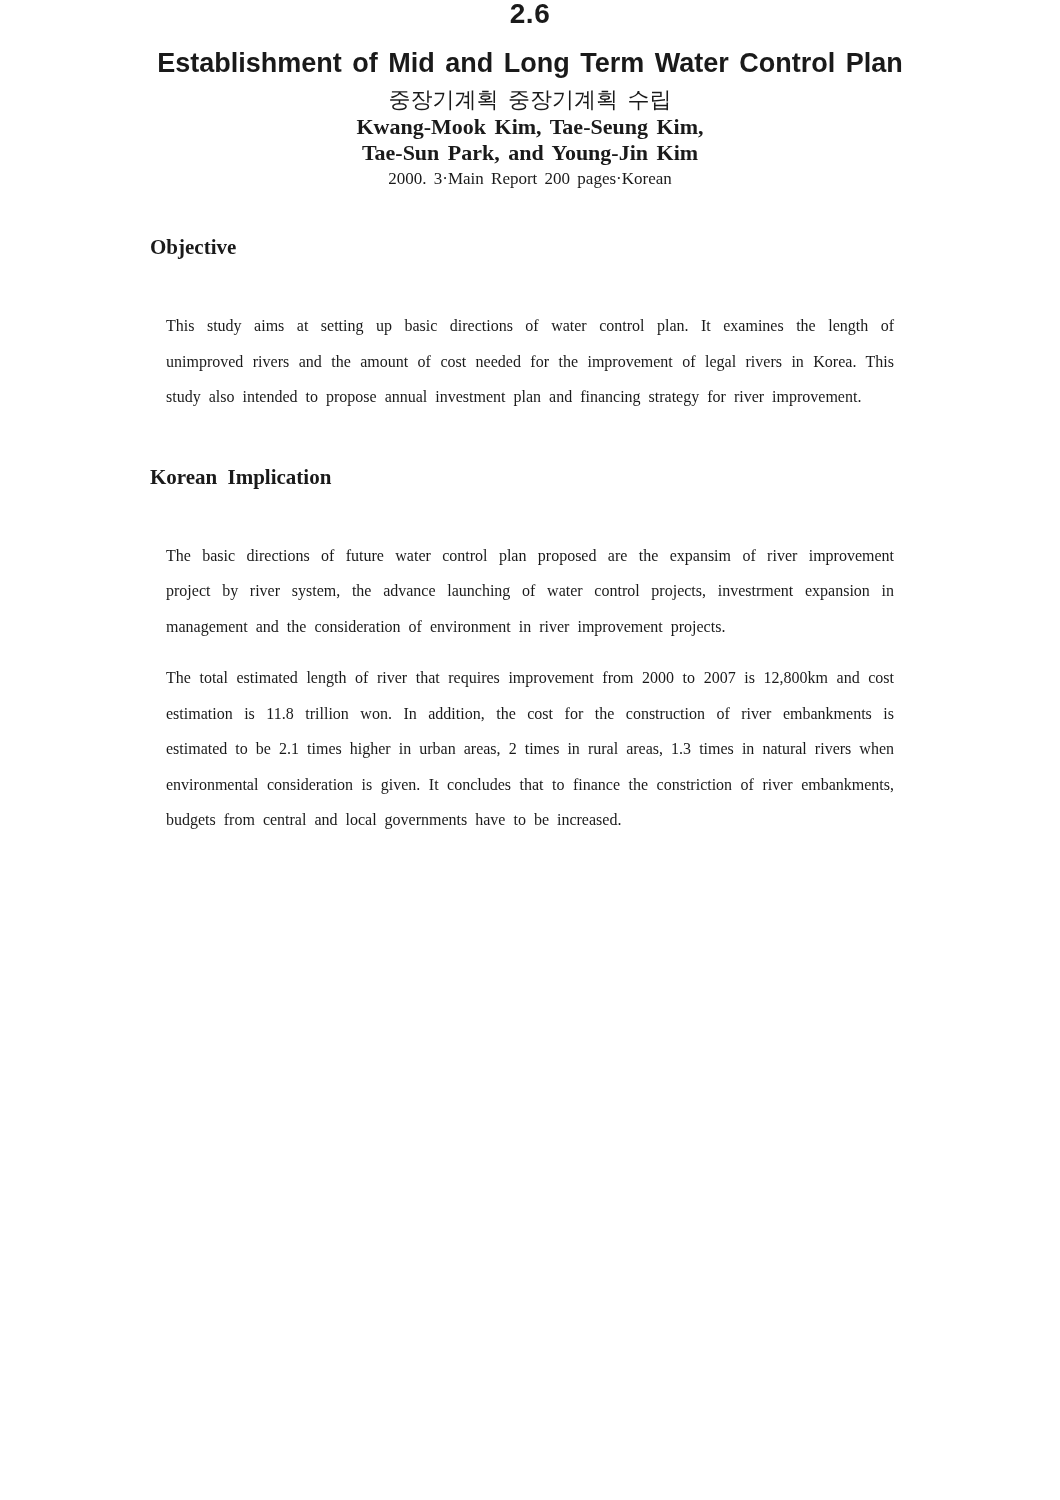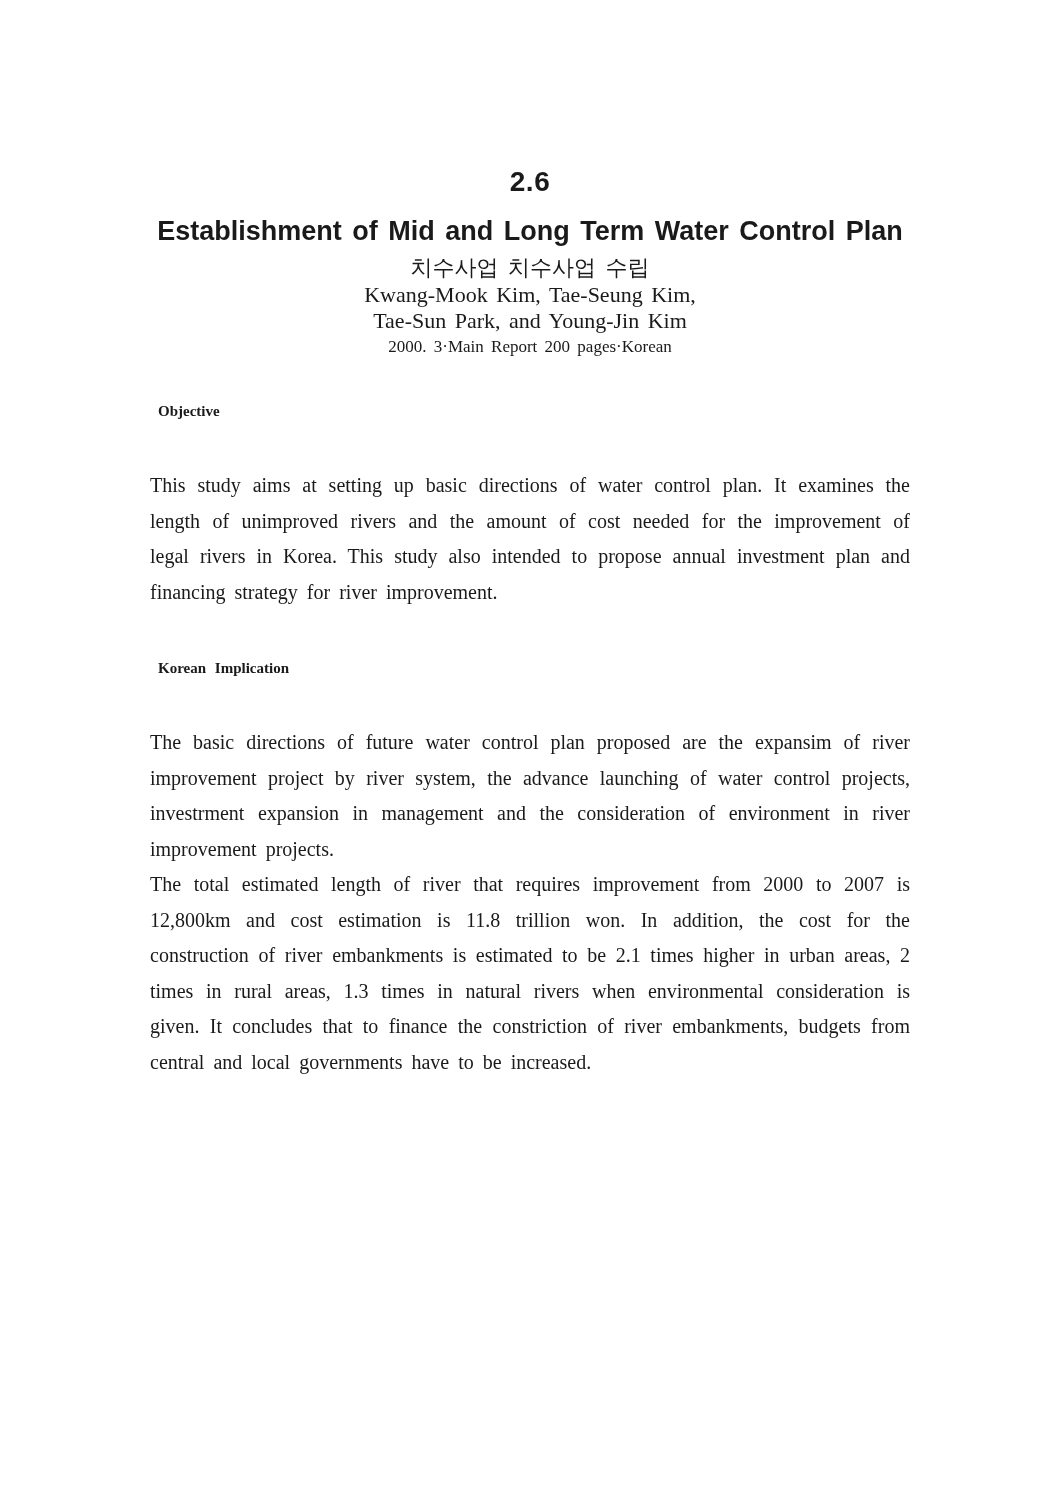--- a/index.html
+++ b/index.html
@@ -14,21 +14,20 @@
     background: #ffffff;
     color: #1a1a1a;
     font-family: "Liberation Serif", serif;
     overflow: hidden;
   }
   .content {
     padding: 0 150px;
   }
   
   .doc-header {
-    padding-top: 168px;
     text-align: center;
   }
   .section-number {
     font-family: "Liberation Sans", sans-serif;
     font-weight: bold;
     font-size: 28px;
     line-height: 1;
     margin-bottom: 20px;
     letter-spacing: 0.5px;
   }
@@ -44,58 +43,59 @@
   }
   .title-korean {
     font-size: 22px;
     line-height: 28px;
     word-spacing: 4px;
   }
   .authors-line {
     font-size: 22px;
     line-height: 26px;
     word-spacing: 3px;
+    font-weight: bold;
   }
   .pub-info {
     font-size: 17px;
     line-height: 25px;
     word-spacing: 3px;
   }
   
   .doc-section {
     margin-top: 44px;
   }
   .doc-section.policy {
     margin-top: 50px;
   }
   .section-heading {
-    font-size: 15px;
+    font-size: 21px;
     font-weight: bold;
-    margin: 0 0 48px 8px;
+    margin: 0 0 48px 0;
     word-spacing: 5px;
   }
   .body-paragraph {
-    font-size: 20px;
+    font-size: 16px;
     line-height: 35.5px;
-    margin: 0;
+    margin: 16px;
     text-align: justify;
     text-align-last: left;
     word-spacing: 4px;
   }
 </style>
 </head>
 <body>
 
 <div class="page">
   <div class="content">
 
     <header class="doc-header">
       <div class="section-number">2.6</div>
       <h1 class="doc-title">Establishment of Mid and Long Term Water Control Plan</h1>
-      <div class="title-korean">치수사업 치수사업 수립</div>
+      <div class="title-korean">중장기계획 중장기계획 수립</div>
       <div class="authors-line">Kwang-Mook Kim, Tae-Seung Kim,</div>
       <div class="authors-line">Tae-Sun Park, and Young-Jin Kim</div>
       <div class="pub-info">2000. 3·Main Report 200 pages·Korean</div>
     </header>
 
     <section class="doc-section objective">
       <h2 class="section-heading">Objective</h2>
       <p class="body-paragraph">This study aims at setting up basic directions of water control plan. It examines the length of unimproved rivers and the amount of cost needed for the improvement of legal rivers in Korea. This study also intended to propose annual investment plan and financing strategy for river improvement.</p>
     </section>
 

